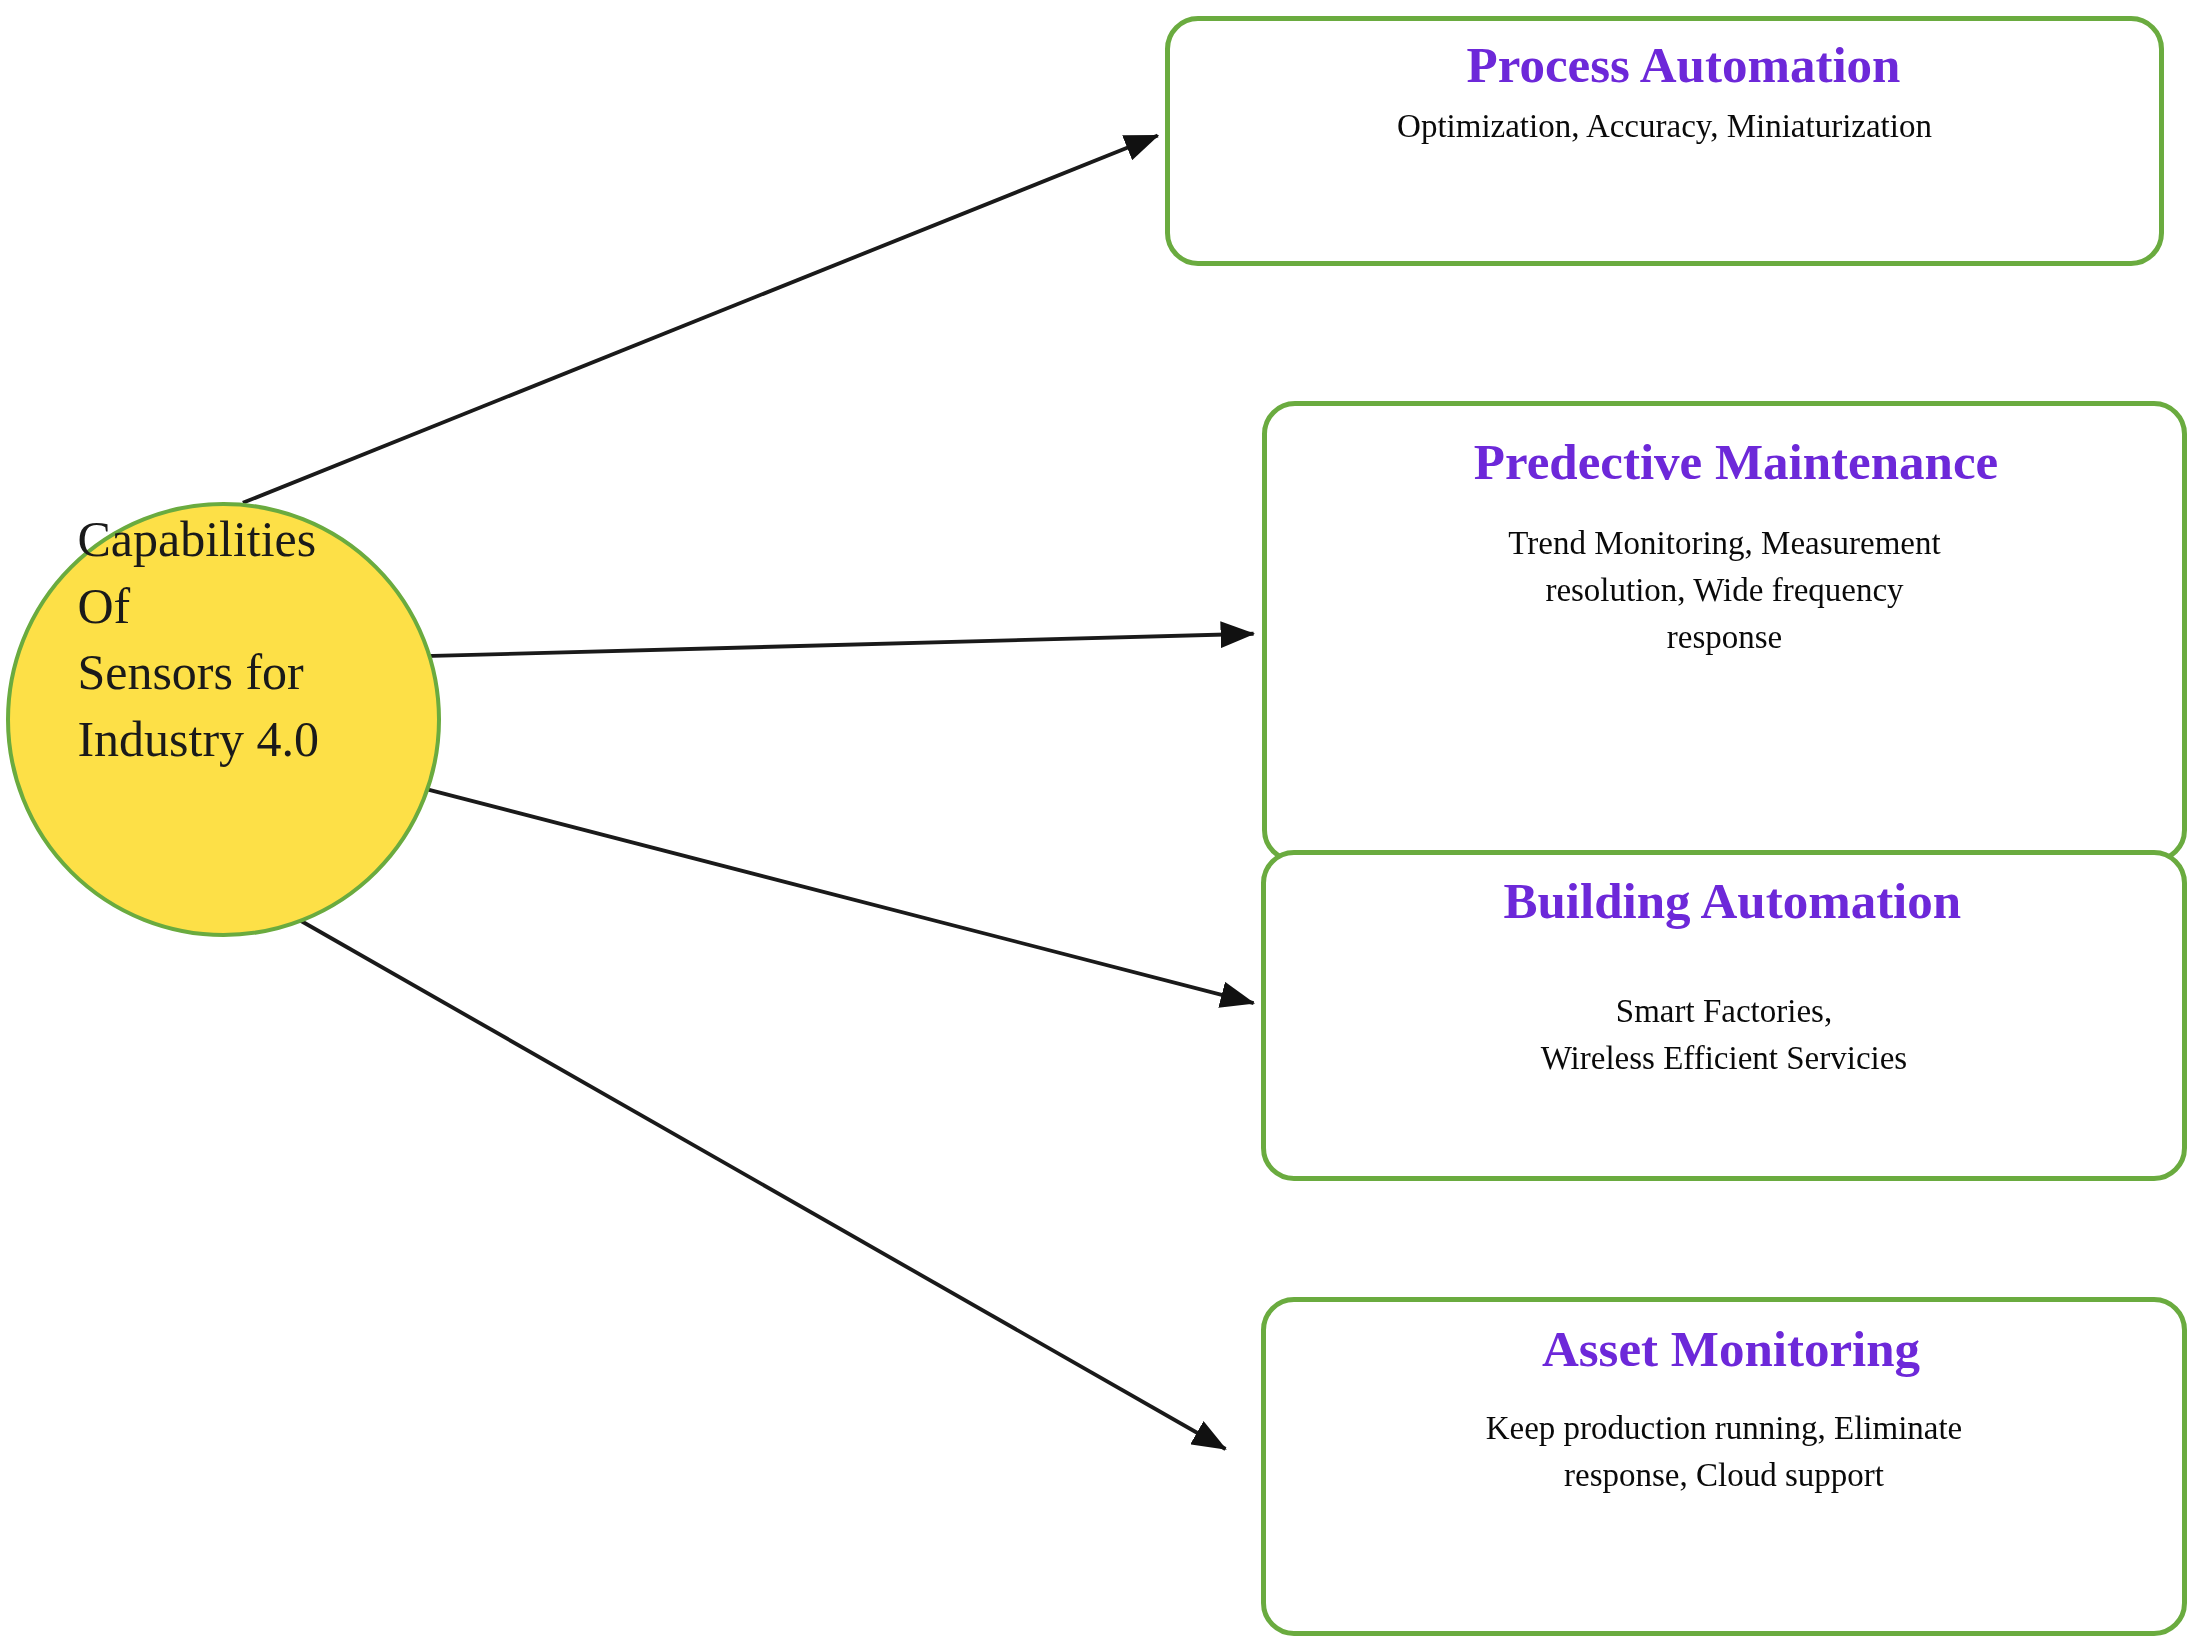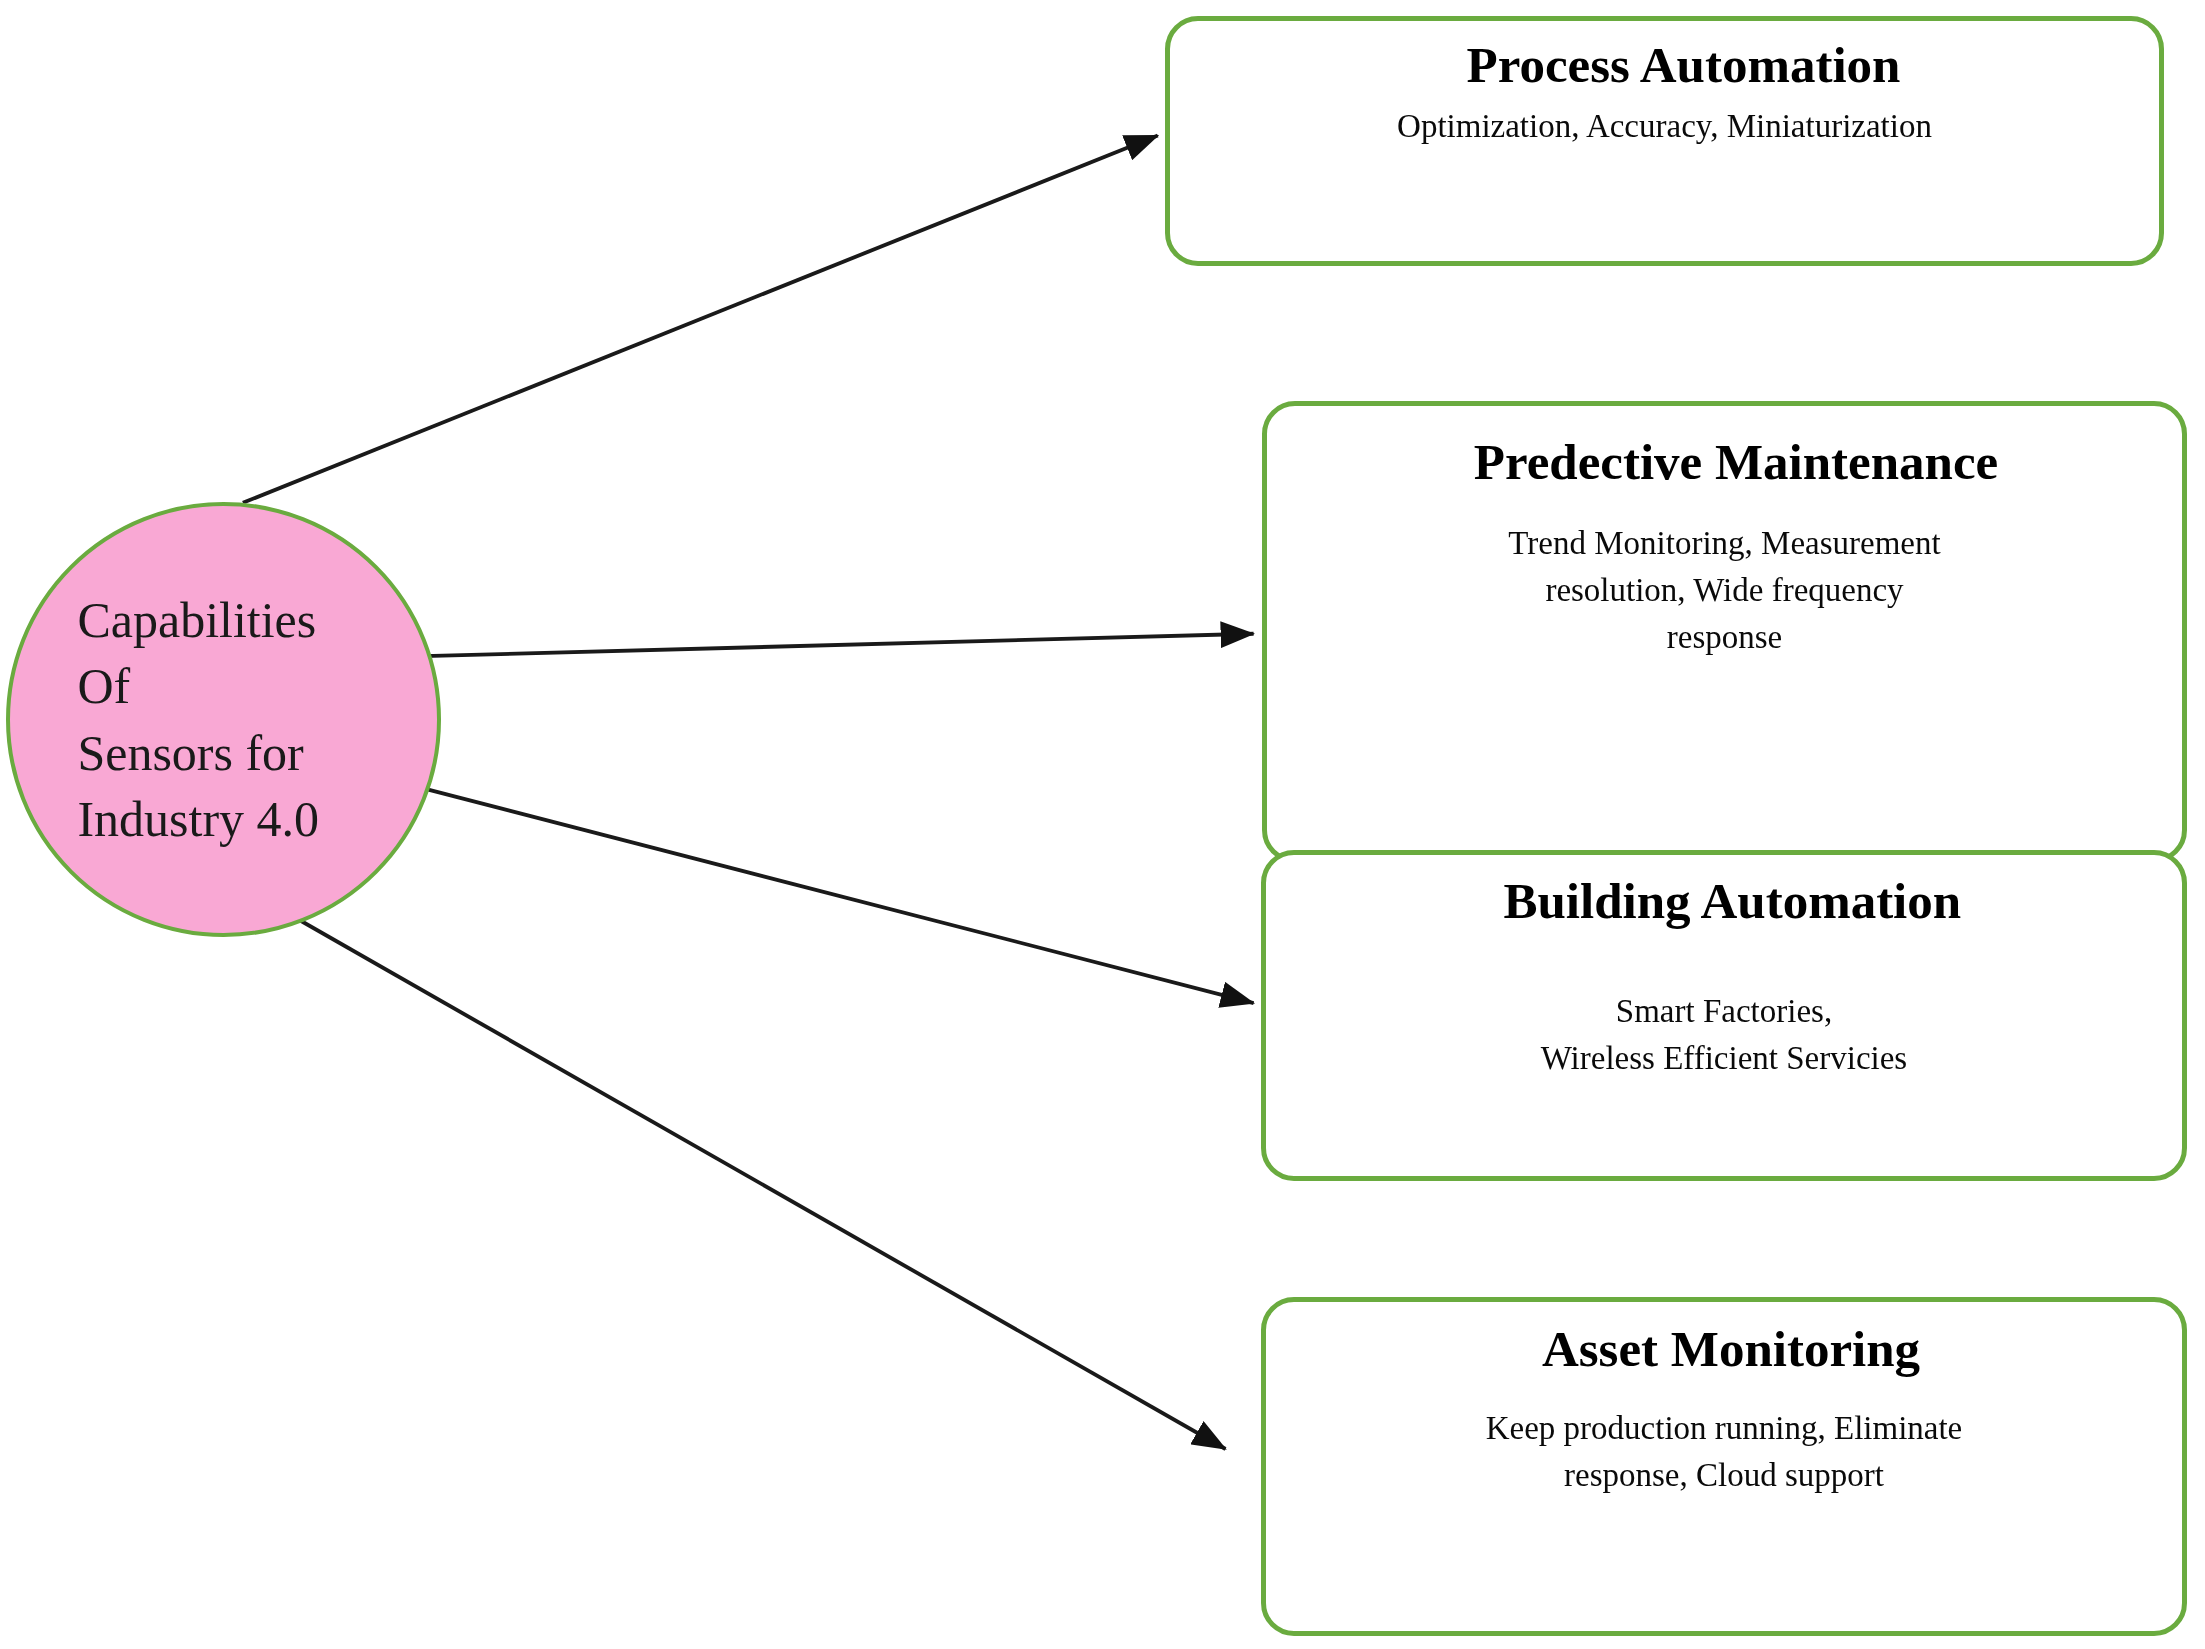--- a/index.html
+++ b/index.html
@@ -25,25 +25,24 @@
   
   .hub {
     position: absolute;
     left: 6.4px;
     top: 502px;
     width: 435px;
     height: 435px;
     border: 4.5px solid #6aab3f;
     border-radius: 50%;
     box-sizing: border-box;
-    background: #f9a8d4;
+    background: #fde047;
     display: flex;
     flex-direction: column;
     align-items: flex-start;
-    justify-content: center;
     z-index: 3;
   }
   .hub-lines {
     margin-left: 67px;
     text-align: left;
   }
   .hub-line {
     font-size: 50px;
     line-height: 1.33;
     color: #1a1a1a;
@@ -57,21 +56,21 @@
     border-radius: 33px;
     background: #ffffff;
     z-index: 2;
     display: flex;
     flex-direction: column;
     align-items: center;
   }
   .card-title {
     font-size: 51px;
     font-weight: bold;
-    color: #000000;
+    color: #6d28d9;
     text-align: center;
     white-space: nowrap;
   }
   .card-body {
     font-size: 33px;
     color: #0a0a0a;
     text-align: center;
     line-height: 1.42;
   }
   

